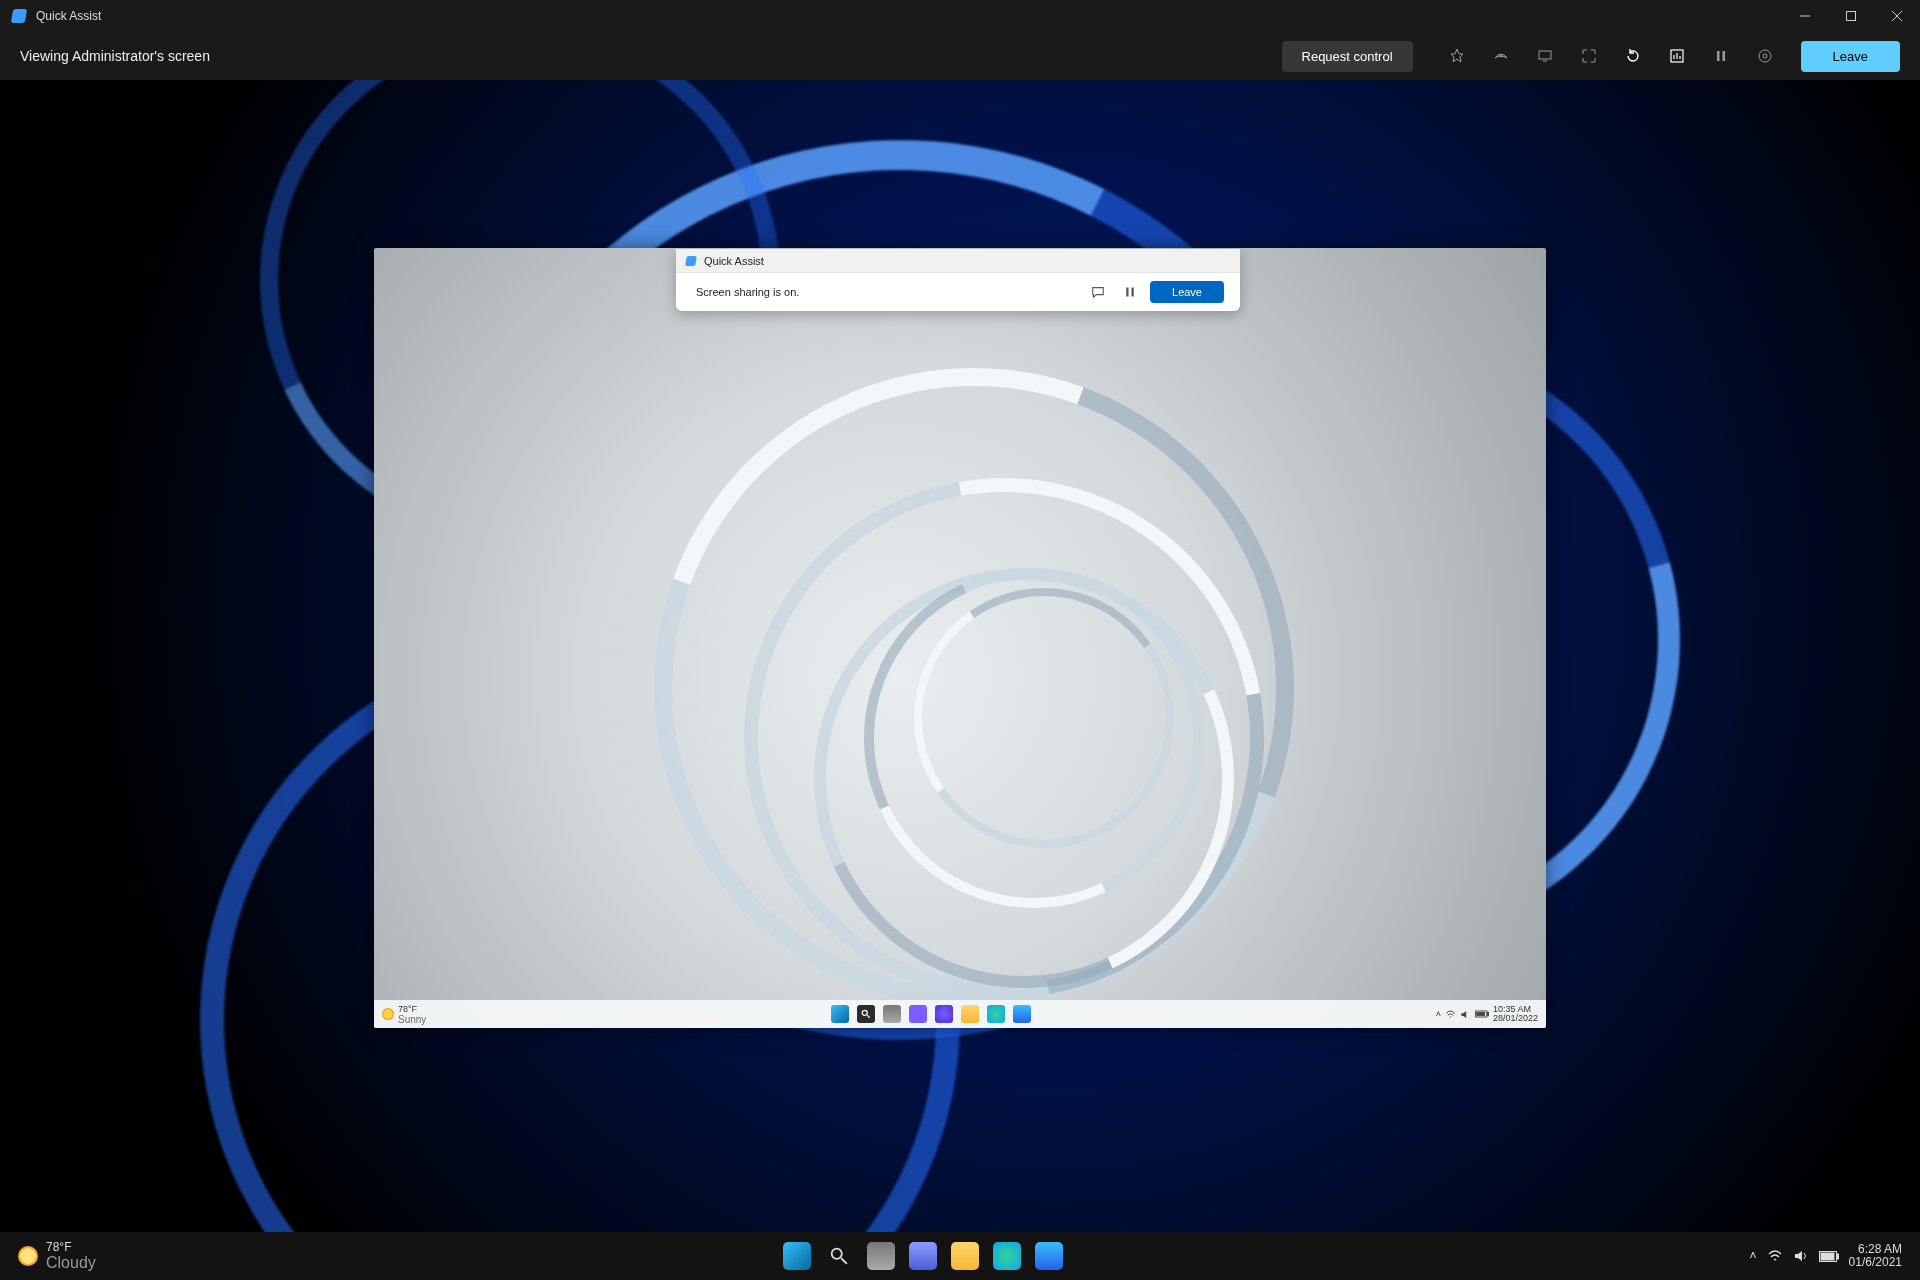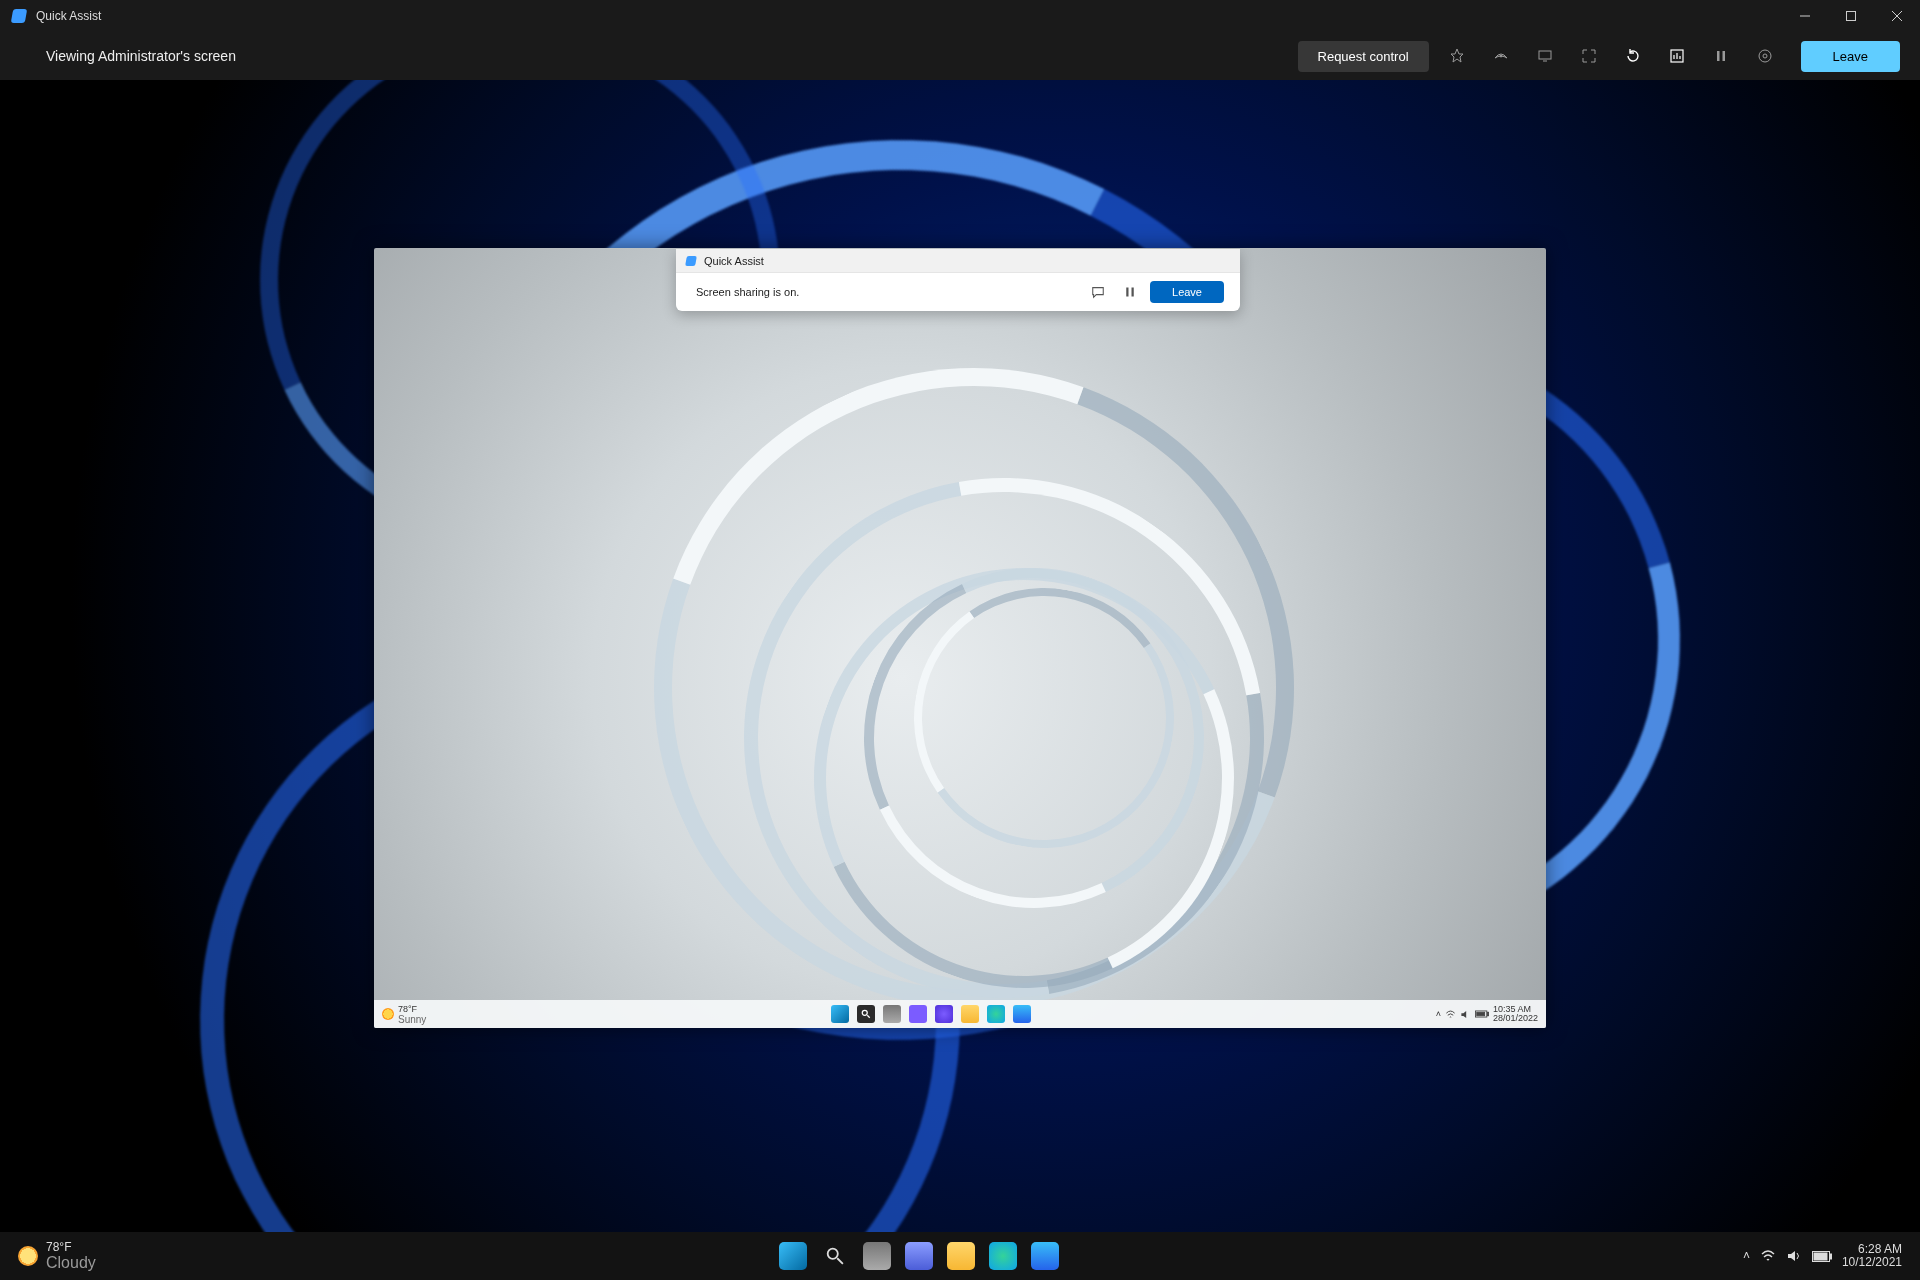--- a/index.html
+++ b/index.html
@@ -7,24 +7,24 @@
 
   
   .titlebar{height:32px;background:#1a1a1a;display:flex;align-items:center;justify-content:space-between;font-size:12px}
   .titlebar-left{display:flex;align-items:center;gap:10px;padding-left:12px}
   .titlebar-icon{width:14px;height:14px;background:#3b9bff;border-radius:3px;transform:skew(-10deg)}
   .titlebar-name{color:#ddd}
   .winbtns{display:flex;height:100%}
   .winbtn{width:46px;display:flex;align-items:center;justify-content:center;color:#ccc;font-size:10px}
 
   
-  .ctrlbar{height:48px;background:#1a1a1a;display:flex;align-items:center;justify-content:space-between;padding:0 20px 0 46px}
+  .ctrlbar{height:48px;background:#1a1a1a;display:flex;align-items:center;justify-content:space-between;padding:0 20px 0 20px}
   .viewing-text{font-size:14px;color:#eee}
   .ctrlbar-right{display:flex;align-items:center;gap:4px}
-  .reqctrl{background:#373737;border:none;color:#fff;font-size:13px;padding:8px 20px;border-radius:4px;margin-right:4px}
+  .reqctrl{background:#373737;border:none;color:#fff;font-size:13px;padding:8px 20px;border-radius:4px;margin-right:20px}
   .iconbtn{width:40px;height:34px;display:flex;align-items:center;justify-content:center;color:#9a9a9a;border-radius:4px}
   .iconbtn.active{color:#fff}
   .leavebtn{background:#60cdff;color:#000;border:none;font-size:13px;padding:8px 32px;border-radius:4px;margin-left:12px}
 
   
   .content{position:relative;width:1920px;height:calc(1280px - 32px - 48px - 48px);background:radial-gradient(circle at 55% 45%,#002a80 0%,#00114a 35%,#000b2a 55%,#000 80%);overflow:hidden}
   
   .petal{position:absolute;border:30px solid rgba(40,110,255,.55);border-top-color:rgba(90,160,255,.85);border-radius:50%;filter:blur(1px)}
   .p1{width:900px;height:900px;left:450px;top:60px;transform:rotate(-18deg)}
   .p2{width:760px;height:760px;left:200px;top:560px;transform:rotate(40deg);border-width:24px}
@@ -288,16 +288,16 @@
     </span>
     <span>
       <svg width="20" height="11" viewBox="0 0 20 11" fill="none" stroke="#ddd">
           <rect x="0.5" y="0.5" width="17" height="10"></rect>
           <rect x="18" y="3" width="2" height="5" fill="#ddd"></rect>
           <rect x="2" y="2" width="13" height="7" fill="#ddd"></rect>
         </svg>
     </span>
     <div class="htime">
       <div>6:28 AM</div>
-      <div>10/12/2021</div>
+      <div>01/6/2021</div>
     </div>
   </div>
 </div>
 
 </body></html>

